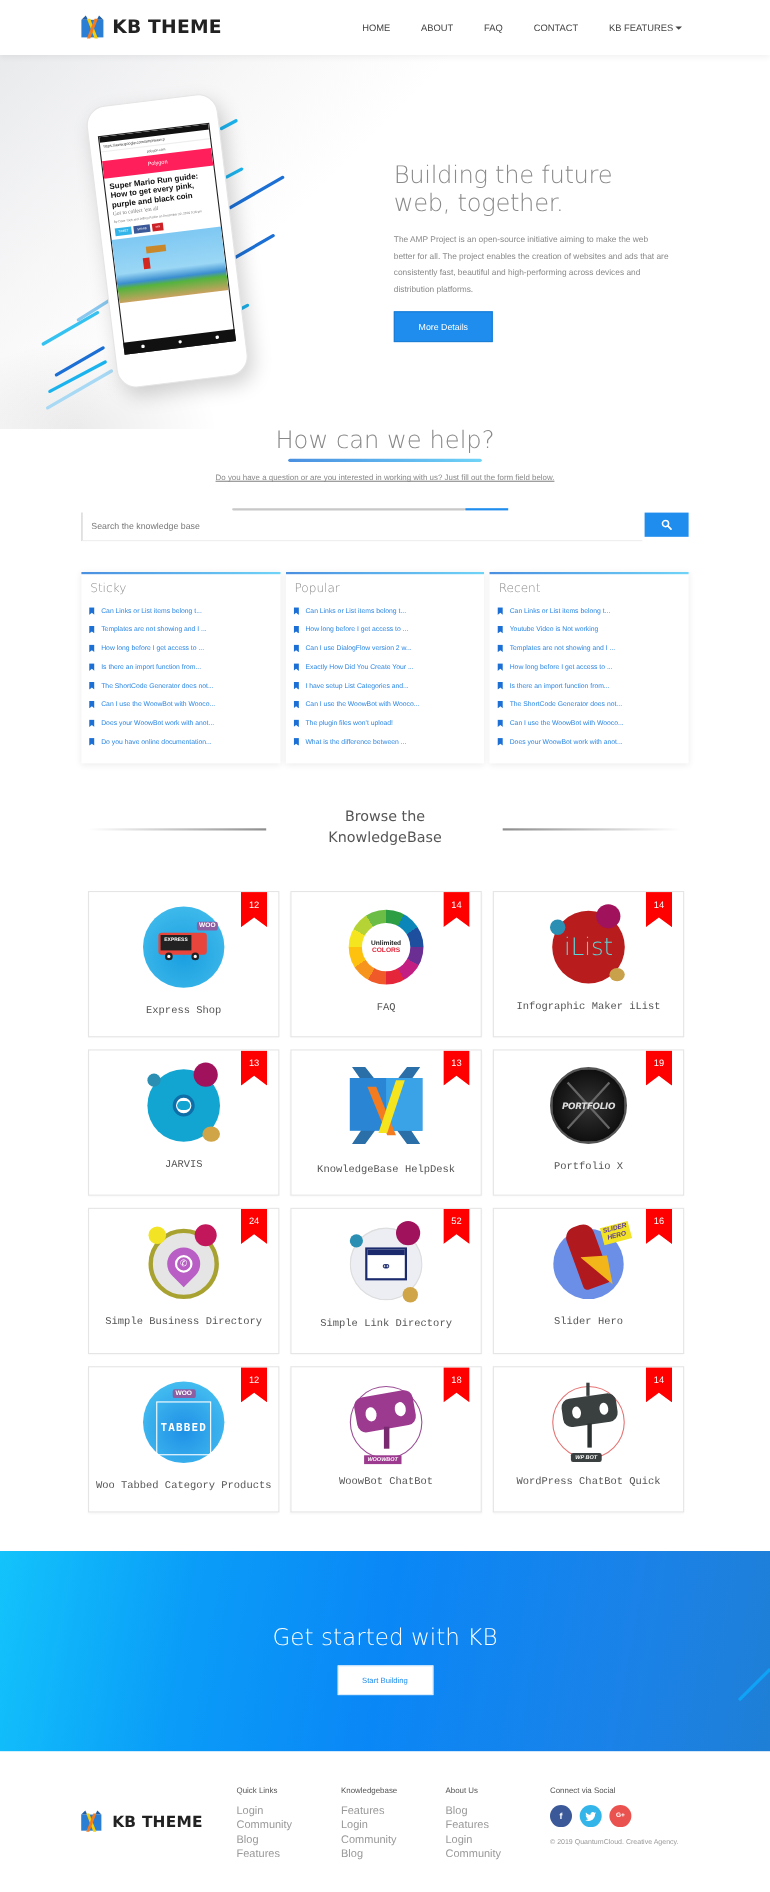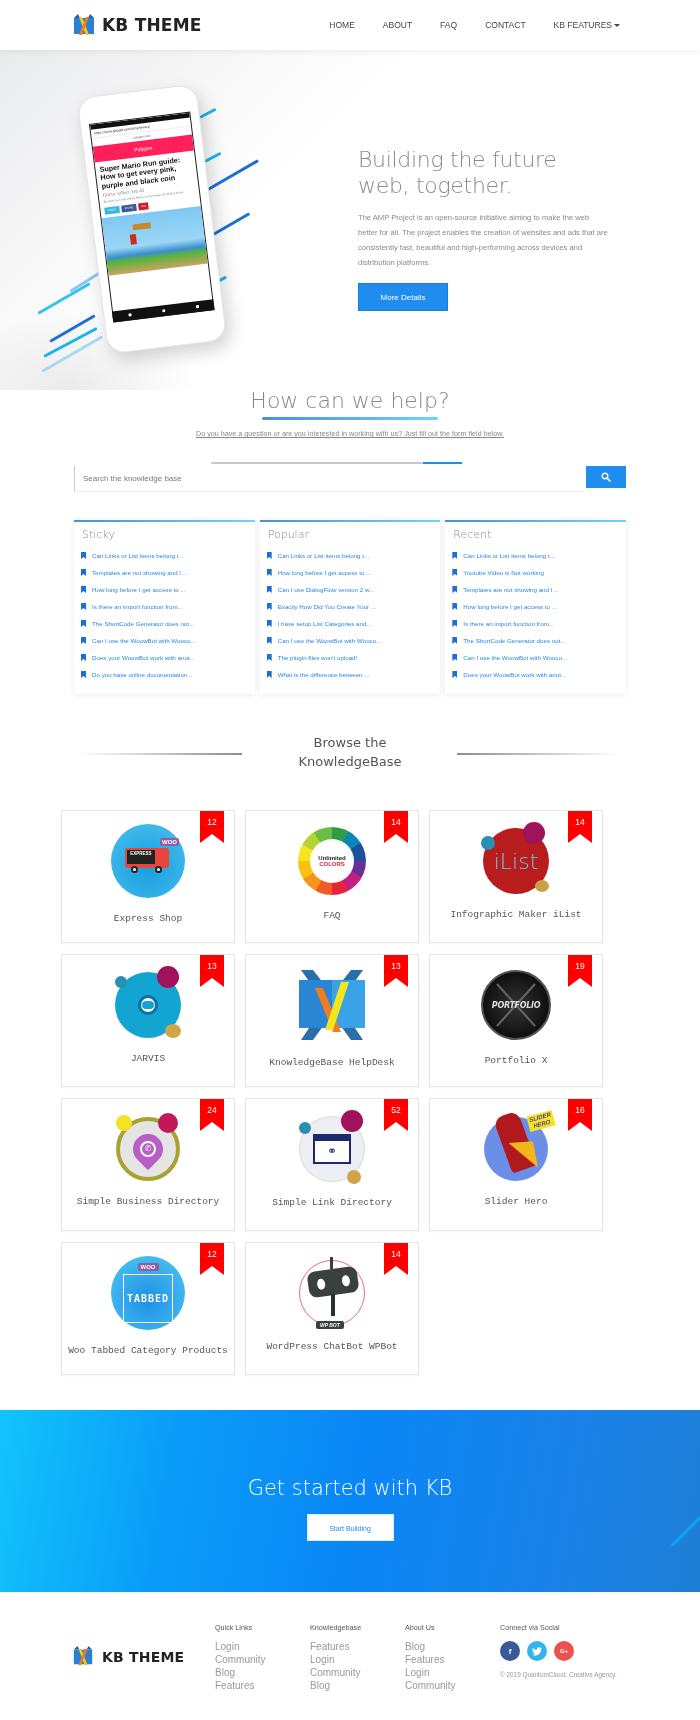--- a/index.html
+++ b/index.html
@@ -58,21 +58,21 @@
   .list-title { font-family: "DejaVu Sans", sans-serif; font-weight: 300; font-size: 11px; color: #888; margin: 1px 0 6px 1px; }
   .list-item { display: flex; align-items: center; height: 17px; font-size: 6.2px; color: #2a86e3; white-space: nowrap; overflow: hidden; }
   .bm { width: 5px; height: 7px; background: #1c6fd4; margin-right: 6px; flex-shrink: 0; clip-path: polygon(0 0, 100% 0, 100% 100%, 50% 72%, 0 100%); }
 
   
   .browse { position: relative; height: 90px; margin-top: 26px; }
   .browse-title { position: absolute; left: 0; right: 0; top: 13px; text-align: center; font-family: "DejaVu Sans", sans-serif; font-size: 13px; line-height: 19px; color: #555; }
   .browse-line-l { position: absolute; left: 80px; top: 33px; width: 162px; height: 2px; background: linear-gradient(90deg, rgba(150,150,150,0), #8c8c8c); }
   .browse-line-r { position: absolute; left: 457px; top: 33px; width: 162px; height: 2px; background: linear-gradient(90deg, #8c8c8c, rgba(150,150,150,0)); }
 
-  .grid { display: grid; grid-template-columns: repeat(3, 174px); column-gap: 10px; row-gap: 11px; margin-left: 61px; }
+  .grid { display: grid; grid-template-columns: repeat(3, 174px); column-gap: 10px; row-gap: 11px; margin-left: 80px; }
   .kb-card { height: 133px; border: 1px solid #e5e5e5; background: #fff; position: relative; text-align: center; box-shadow: 0 1px 2px rgba(0,0,0,0.04); }
   .kb-badge { position: absolute; right: 10px; top: 0; width: 24px; height: 32px; background: #ff0000; color: #fff; font-size: 8.5px; padding-top: 6px; clip-path: polygon(0 0, 100% 0, 100% 100%, 50% 72%, 0 100%); }
   .kb-icon { width: 74px; height: 74px; margin: 13px auto 0; border-radius: 50%; position: relative; display: flex; align-items: center; justify-content: center; }
   .kb-name { font-size: 9.5px; color: #555; margin-top: 15px; font-family: Liberation Mono, monospace; }
 
   
   .cta { margin-top: 35px; height: 182px; background: linear-gradient(100deg, #13c3fb 0%, #0a9cf8 25%, #0a87f6 50%, #1a82e8 80%, #1f7fd6 100%); position: relative; text-align: center; overflow: hidden; }
   .cta-title { font-family: "DejaVu Sans", sans-serif; font-weight: 200; font-size: 21px; color: #fff; padding-top: 66px; }
   .cta-btn { display: inline-block; margin-top: 14px; width: 87px; height: 27px; background: #fff; color: #1e8ded; font-size: 7px; line-height: 27px; border: 1px solid #d9ecfb; }
   .cta-stripe { position: absolute; right: -6px; top: 120px; width: 40px; height: 3px; background: #0ea3f6; transform: rotate(-45deg); }
@@ -407,33 +407,45 @@
 
   <a class="kb-card">
     <span class="kb-badge">12</span>
     <div class="kb-icon" style="background:radial-gradient(circle at 50% 60%, #1e90e6, #4fcaf3);flex-direction:column;">
       <span style="background:#8e5ea2;color:#fff;font-size:6px;font-weight:bold;padding:1px 3px;border-radius:2px;margin-bottom:3px;">WOO</span>
       <span style="border:1px solid #fff;color:#fff;font-family:'DejaVu Sans Mono',monospace;font-weight:bold;font-size:10px;padding:18px 3px;letter-spacing:1px;">TABBED</span>
     </div>
     <div class="kb-name">Woo Tabbed Category Products</div>
   </a>
 
+  <a class="kb-card">
+    <span class="kb-badge">18</span>
+    <div class="kb-icon" style="width:66px;height:66px;margin-top:17px;border:1px solid #9b4f96;">
+      <div style="position:absolute;left:4px;top:6px;width:54px;height:32px;background:#9b3a8e;border-radius:8px;transform:rotate(-10deg);display:flex;justify-content:space-around;align-items:center;">
+        <div style="width:10px;height:13px;border-radius:50%;background:#fff;"></div>
+        <div style="width:10px;height:13px;border-radius:50%;background:#fff;"></div>
+      </div>
+      <div style="position:absolute;left:30px;top:36px;width:5px;height:20px;background:#7a2a70;"></div>
+      <div style="position:absolute;left:12px;bottom:-6px;background:#9b3a8e;color:#fff;font-size:5px;font-weight:bold;font-style:italic;padding:1px 3px;">WOOWBOT</div>
+    </div>
+    <div class="kb-name">WoowBot ChatBot</div>
+  </a>
 
   <a class="kb-card">
     <span class="kb-badge">14</span>
     <div class="kb-icon" style="width:66px;height:66px;margin-top:17px;border:1px solid #e57373;">
       <div style="position:absolute;left:30px;top:-4px;width:3px;height:12px;background:#3a3f3f;"></div>
       <div style="position:absolute;left:8px;top:8px;width:50px;height:26px;background:#3a3f3f;border-radius:8px;transform:rotate(-8deg);display:flex;justify-content:space-around;align-items:center;">
         <div style="width:8px;height:11px;border-radius:50%;background:#fff;"></div>
         <div style="width:8px;height:11px;border-radius:50%;background:#fff;"></div>
       </div>
       <div style="position:absolute;left:31px;top:33px;width:4px;height:22px;background:#2a2f2f;"></div>
       <div style="position:absolute;left:16px;bottom:-4px;background:#3a3f3f;color:#fff;font-size:5px;font-weight:bold;font-style:italic;padding:1px 4px;border-radius:2px;">WP BOT</div>
     </div>
-    <div class="kb-name">WordPress ChatBot WPBot</div>
+    <div class="kb-name">WordPress ChatBot Quick</div>
   </a>
 </div>
 
 <section class="cta">
   <h2 class="cta-title">Get started with KB</h2>
   <a class="cta-btn">Start Building</a>
   <div class="cta-stripe"></div>
 </section>
 
 <footer class="footer">

